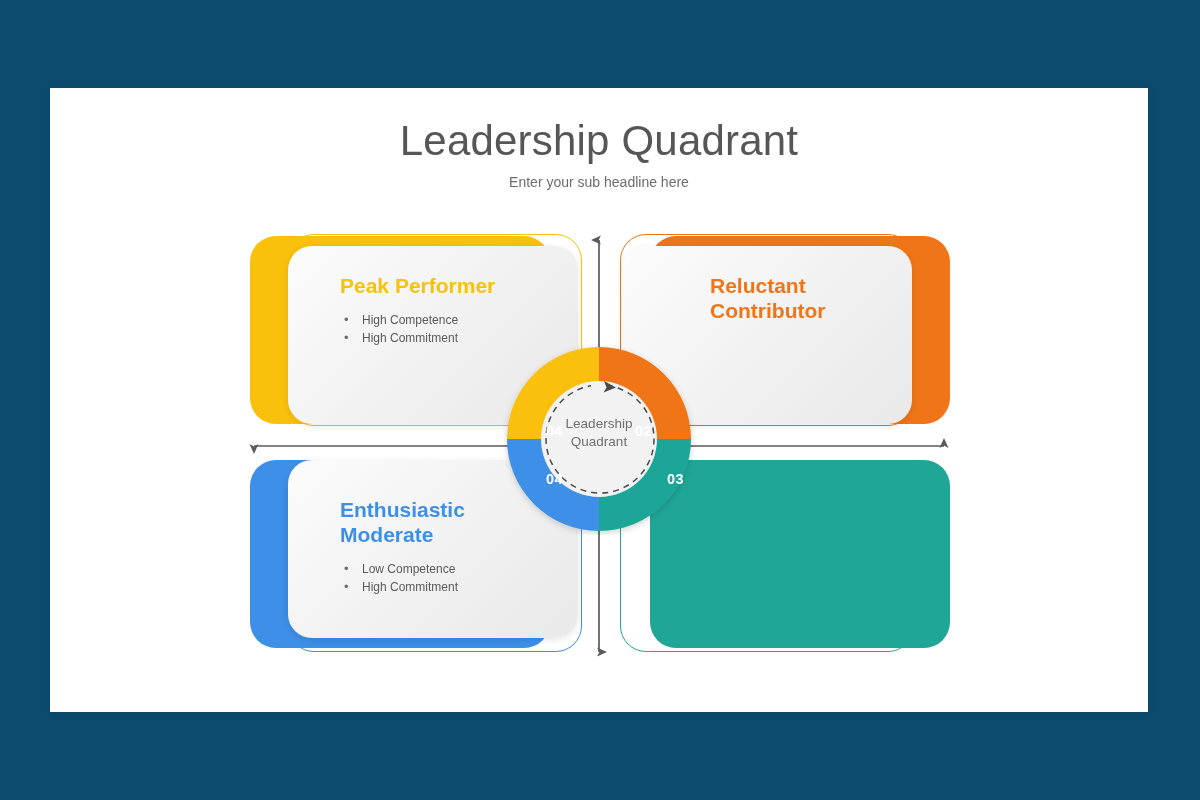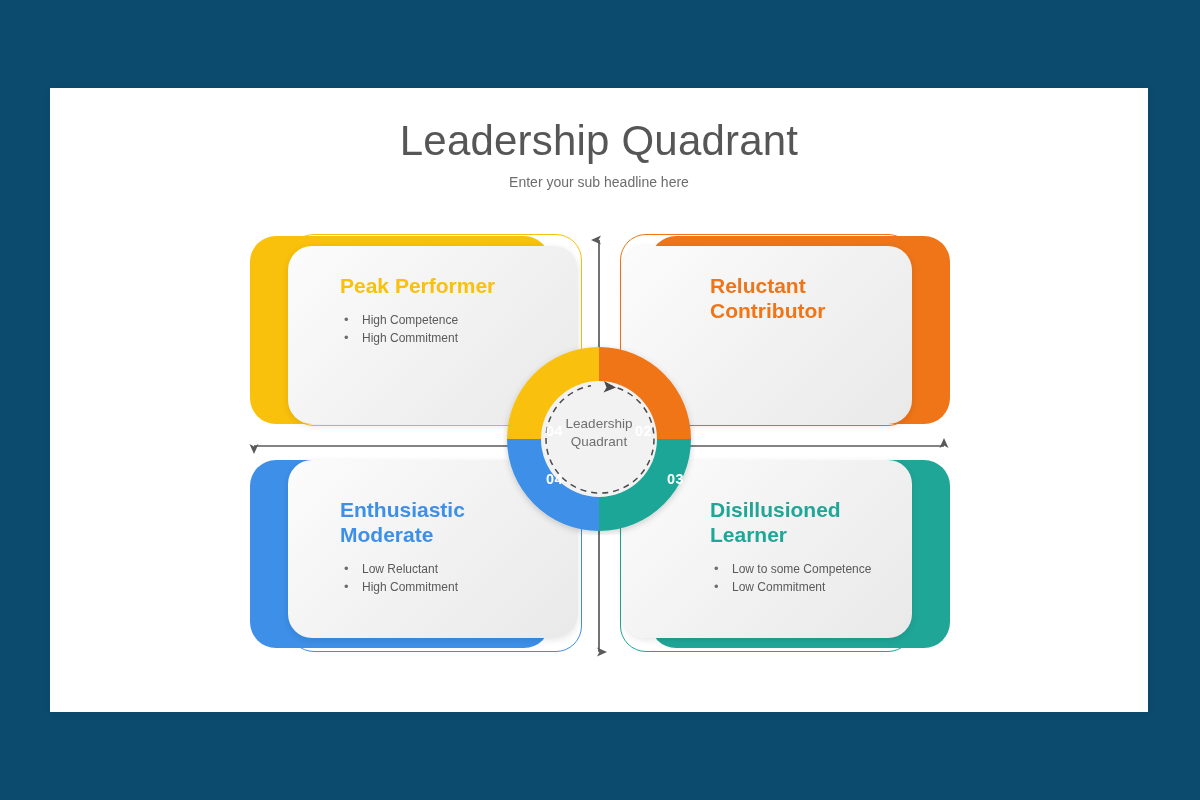--- a/index.html
+++ b/index.html
@@ -219,39 +219,30 @@
         </div>
       </div>
 
       <div class="quad" id="q4" style="left:200px; top:372px; width:330px; height:188px;">
         <div class="plate" style="left:0; top:0; width:300px; height:188px; background:#3d8fe8;"></div>
         <div class="outline" style="left:38px; top:0px; width:292px; height:190px; border-color:#3d8fe8;"></div>
         <div class="card" style="left:38px; top:0px; width:290px; height:178px;">
           <div class="card-inner">
             <div class="q-title" style="color:#3d8fe8;">Enthusiastic Moderate</div>
             <ul class="q-list">
-              <li>Low Reluctant</li>
+              <li>Low Competence</li>
               <li>High Commitment</li>
             </ul>
           </div>
         </div>
       </div>
 
       <div class="quad" id="q3" style="left:570px; top:372px; width:330px; height:188px;">
         <div class="plate" style="left:30px; top:0; width:300px; height:188px; background:#1fa697;"></div>
         <div class="outline" style="left:0; top:0px; width:292px; height:190px; border-color:#1fa697;"></div>
-        <div class="card" style="left:2px; top:0px; width:290px; height:178px;">
-          <div class="card-inner">
-            <div class="q-title" style="color:#1fa697;">Disillusioned Learner</div>
-            <ul class="q-list">
-              <li>Low to some Competence</li>
-              <li>Low Commitment</li>
-            </ul>
-          </div>
-        </div>
       </div>
 
       <div id="hub" style="left:453px; top:255px; width:192px; height:192px;">
         <svg width="192" height="192" viewBox="0 0 192 192">
           <defs>
             <filter id="hubshadow" x="-25%" y="-25%" width="150%" height="150%">
               <feDropShadow dx="0" dy="2" stdDeviation="3" flood-color="#000000" flood-opacity="0.18"></feDropShadow>
             </filter>
           </defs>
           <g filter="url(#hubshadow)">

